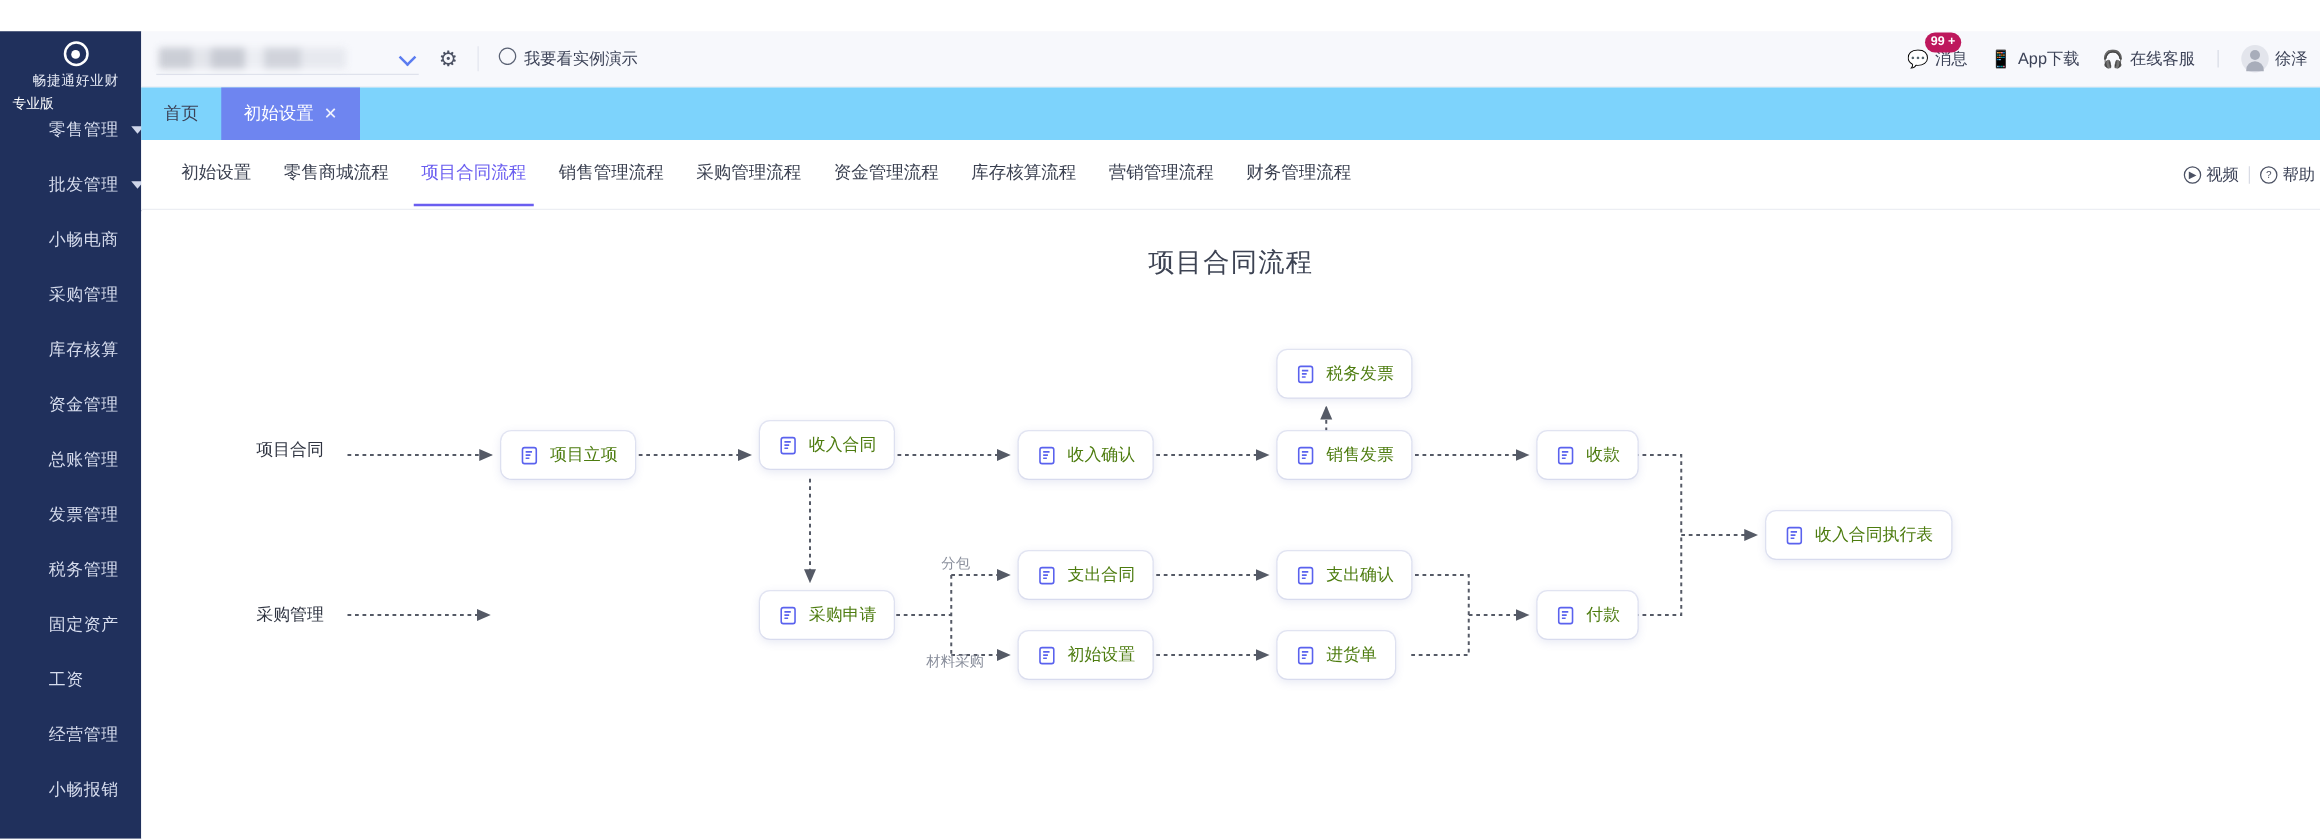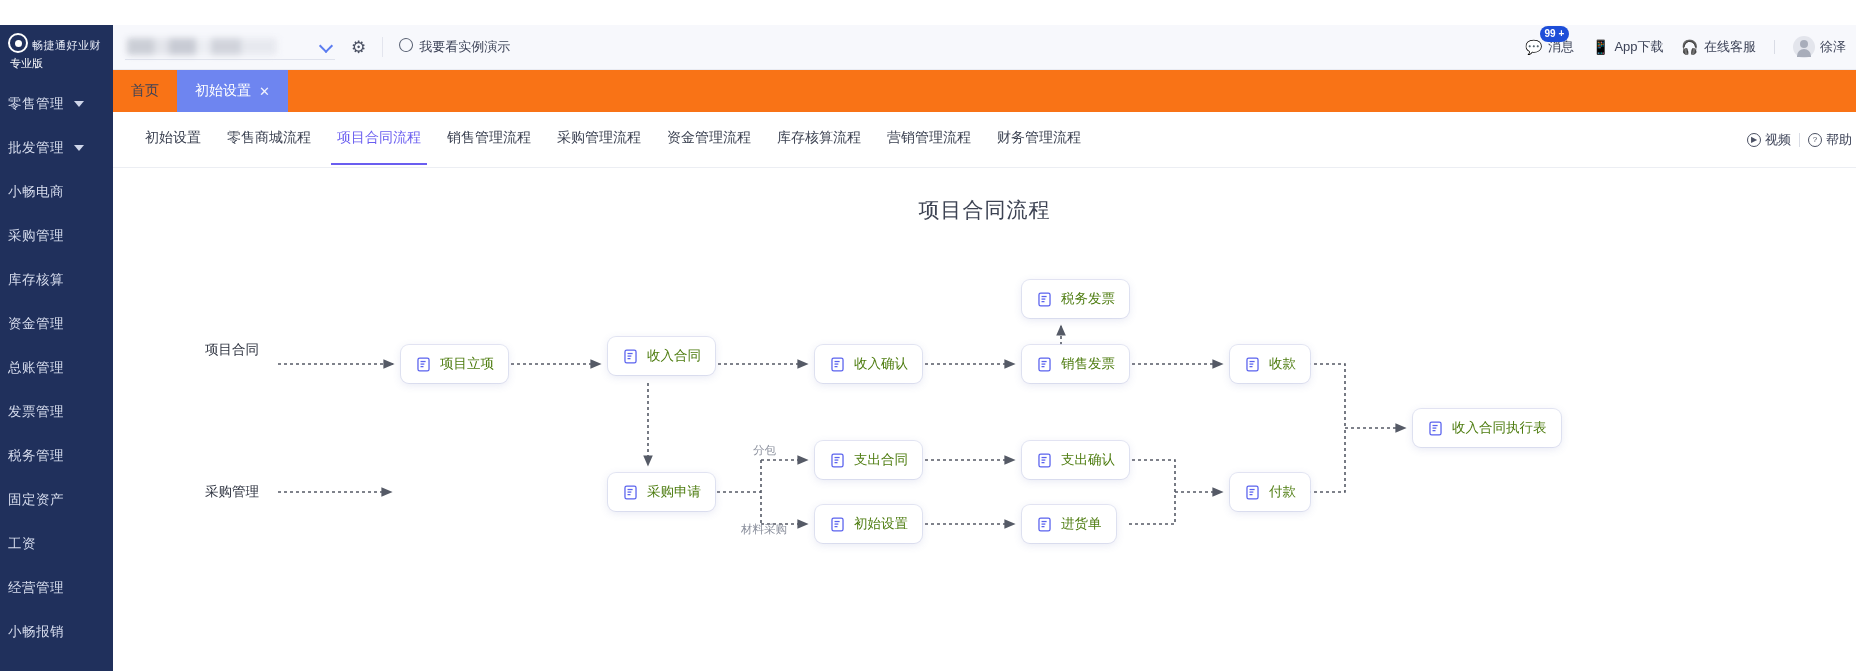--- a/index.html
+++ b/index.html
@@ -13,37 +13,38 @@
 
   
   .sidebar {
     position:absolute; left:0; top:25px; width:113px; height:646px;
     background:#20305c;
   }
   .logo-wrap {
     position:absolute; left:0; top:0; width:113px; height:55px;
     padding:8px 0 0 8px;
   }
-  .logo-row { display:flex; align-items:flex-end; gap:4px; }
+  .logo-row { display:flex; align-items:center; gap:4px;flex-direction:column; }
   .logo-mark {
     width:20px; height:20px; border-radius:50%;
     border:2px solid #ffffff; position:relative; flex:none;
     display:flex; align-items:center; justify-content:center;
   }
   .logo-mark::after{
     content:""; width:7px; height:7px; border-radius:50%; background:#fff;
   }
   .logo-text { color:#e8ecf7; font-size:11px; letter-spacing:.5px; white-space:nowrap;}
   .logo-sub { color:#ffffff; font-size:11px; margin-top:3px; margin-left:2px; }
 
   .menu { position:absolute; left:0; top:57px; width:113px; }
   .menu-item{
     height:44px; display:flex; align-items:center; padding-left:8px;
     color:#d6dced; font-size:13.5px; letter-spacing:.5px; cursor:pointer;
     white-space:nowrap;
+    margin-left:31px;
   }
   .caret {
     width:0;height:0;border-left:5px solid transparent;border-right:5px solid transparent;
     border-top:6px solid #cfd6ea; margin-left:10px;
   }
 
   
   .topbar{
     position:absolute; left:113px; top:25px; right:0; height:45px;
     background:#f7f8fc; border-bottom:1px solid #e9ebf2;
@@ -67,35 +68,35 @@
   .vdiv{ width:1px; height:20px; background:#e3e5ee; margin:0 16px; }
   .demo-link{ display:flex; align-items:flex-start; gap:6px; color:#3c4257; font-size:13px; cursor:pointer;}
   .demo-ring{
     width:14px;height:14px;border-radius:50%;border:1.5px solid #5a6274;
     transform:rotate(-25deg);
   }
   .top-right{ margin-left:auto; display:flex; align-items:center; gap:18px; padding-right:10px;}
   .tr-item{ display:flex;align-items:center;gap:5px;color:#3c4257;font-size:13px;cursor:pointer;position:relative;}
   .tr-ico{ color:#5a6274; font-size:14px; line-height:1;}
   .badge{
-    position:absolute; left:14px; top:-12px; background:#1d4ed8; color:#fff;
+    position:absolute; left:14px; top:-12px; background:#be185d; color:#fff;
     font-size:10px; line-height:1; padding:3px 5px; border-radius:9px; white-space:nowrap;
     font-weight:bold;
   }
   .avatar{
     width:22px;height:22px;border-radius:50%;background:#e3e5ec; position:relative; flex:none;
   }
   .avatar::before{content:"";position:absolute;left:7px;top:4px;width:8px;height:8px;border-radius:50%;background:#a8adba;}
   .avatar::after{content:"";position:absolute;left:4px;top:13px;width:14px;height:8px;border-radius:7px 7px 0 0;background:#a8adba;}
   .uname{ color:#3c4257; font-size:13px; }
 
   
   .tabstrip{
     position:absolute; left:113px; top:70px; right:0; height:42px;
-    background:#f97316; display:flex; align-items:stretch;
+    background:#7dd3fc; display:flex; align-items:stretch;
   }
   .tab{
     display:flex; align-items:center; gap:8px; padding:0 18px; font-size:14px;
     color:#3c4257; cursor:pointer;
   }
   .tab.active{ background:#6e85f0; color:#ffffff; }
   .tab .x{ font-size:13px; opacity:.9; }
 
   
   .subnav{
@@ -307,21 +308,21 @@
         <line x1="1062" y1="323" x2="1109" y2="323" marker-end="url(#ah)"></line>
 
         <path d="M1183,195 L1232,195 L1232,259"></path>
 
         <path d="M1183,323 L1232,323 L1232,259"></path>
         <line x1="1232" y1="259" x2="1292" y2="259" marker-end="url(#ah)"></line>
       </g>
     </svg>
 
     <div id="flow-labels">
-        <div class="rowlabel" style="left: 92px; top: 172px;">项目合同</div>
+        <div class="rowlabel" style="left: 92px; top: 182px;">项目合同</div>
         <div class="rowlabel" style="left: 92px; top: 314px;">采购管理</div>
       </div>
     <div id="flow-edgelabels">
         <div class="edgelabel" style="left: 640px; top: 274px;">分包</div>
         <div class="edgelabel" style="left: 628px; top: 353px;">材料采购</div>
       </div>
     <div id="flow-nodes">
         <div class="node" style="left: 288px; top: 176px;">
           <span style="display: flex;">
             <svg class="nico" viewBox="0 0 20 20" fill="none" stroke="#5a62ee" stroke-width="1.5">

